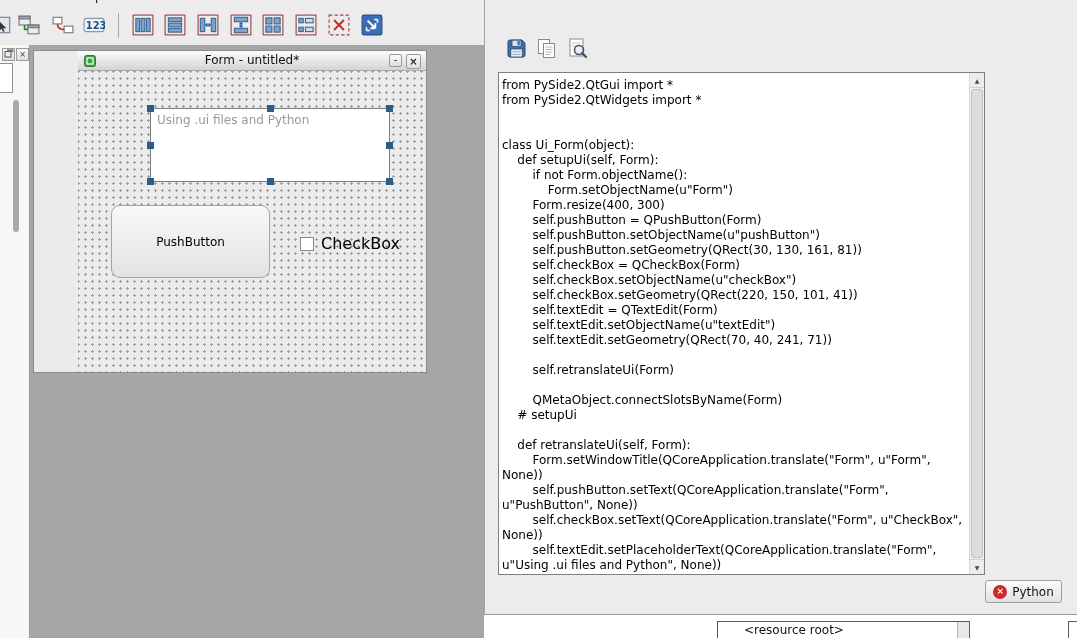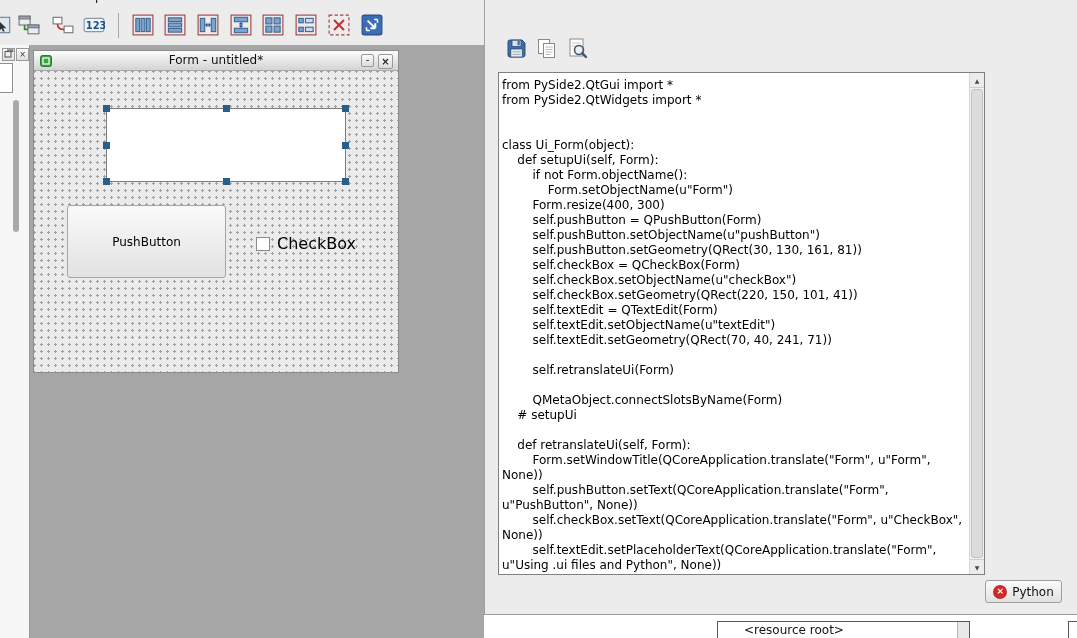--- a/index.html
+++ b/index.html
@@ -21,40 +21,40 @@
   
   .left-dock { position:absolute; left:0; top:45px; width:30px; height:593px; background:#f7f7f7; border-right:1px solid #9a9a9a; }
   .dock-btn { position:absolute; width:13px; height:13px; background:linear-gradient(#fcfcfc,#dedede); border:1px solid #9a9a9a; font-size:8px; line-height:11px; text-align:center; color:#333; }
   .dock-input { position:absolute; left:-3px; top:18px; width:16px; height:30px; background:#fff; border:1px solid #8f8f8f; }
   .dock-scroll { position:absolute; left:13px; top:55px; width:6px; height:132px; background:#a9a9a9; border-radius:3px; }
 
   
   .workspace { position:absolute; left:30px; top:45px; width:454px; height:593px; background:#a6a6a6; }
 
   
-  .form-window { position:absolute; left:3px; top:5px; width:366px; height:323px; background:#ebebeb; border:1px solid #8c8c8c; }
+  .form-window { position:absolute; left:3px; top:5px; width:394px; height:323px; background:#ebebeb; border:1px solid #8c8c8c;padding-left:44px; }
   .form-titlebar { position:relative; height:20px; background:linear-gradient(#fdfdfd,#d3d3d3); border-bottom:1px solid #a8a8a8; }
   .form-title { position:absolute; left:0; right:0; top:2px; text-align:center; font-size:12px; color:#111; }
   .form-wicon { position:absolute; left:6px; top:4px; width:12px; height:12px; }
   .wbtn { position:absolute; top:3px; background:linear-gradient(#fcfcfc,#dcdcdc); border:1px solid #9a9a9a; border-radius:2px; text-align:center; color:#222; }
   .wbtn-min { right:24px; width:13px; height:13px; font-size:10px; line-height:10px; }
   .wbtn-close { right:5px; width:15px; height:15px; font-size:10px; font-weight:bold; line-height:13px; }
   .form-canvas { position:relative; width:100%; height:301px;
     background-image: radial-gradient(circle, #9f9f9f 1px, transparent 1.2px);
     background-size: 7px 7px; background-position: 4px 4px; }
 
   .w-textedit { position:absolute; left:72px; top:37px; width:240px; height:74px; background:#fff; border:1px solid #7d7d7d; }
   .w-placeholder { color:#9a9a9a; padding:4px 6px; font-size:12px; }
   .handle { position:absolute; width:7px; height:7px; background:#2c5c88; }
   .h-tl{left:-4px;top:-4px} .h-tm{left:calc(50% - 3px);top:-4px} .h-tr{right:-4px;top:-4px}
   .h-ml{left:-4px;top:calc(50% - 3px)} .h-mr{right:-4px;top:calc(50% - 3px)}
   .h-bl{left:-4px;bottom:-4px} .h-bm{left:calc(50% - 3px);bottom:-4px} .h-br{right:-4px;bottom:-4px}
 
   .w-pushbutton { position:absolute; left:33px; top:134px; width:159px; height:73px;
-    background:linear-gradient(#f9f9f9,#e2e2e2); border:1px solid #a5a5a5; border-radius:3px;
+    background:linear-gradient(#f9f9f9,#e2e2e2); border:1px solid #a5a5a5; border-radius:9px;
     display:flex; align-items:center; justify-content:center; font-size:12px; }
   .w-checkbox { position:absolute; left:222px; top:163px; display:flex; align-items:center; gap:7px; }
   .cb-indicator { width:14px; height:14px; background:#fff; border:1px solid #8a8a8a; }
   .cb-label { font-size:16px; }
 
   
   .dialog { position:absolute; left:484px; top:0; width:593px; height:615px; background:#ececec;
     border-left:1px solid #a0a0a0; border-bottom:1px solid #9a9a9a; }
   .dlg-icon { position:absolute; top:37px; width:23px; height:23px; cursor:pointer; }
   .dlg-icon svg { width:23px; height:23px; }
@@ -210,20 +210,21 @@
               <rect x="3" y="3" width="6" height="6" fill="none" stroke="#fff" stroke-width="1.2"></rect>
             </svg>
         </span>
         <span class="form-title">Form - untitled*</span>
         <span class="wbtn wbtn-min">-</span>
         <span class="wbtn wbtn-close">×</span>
       </div>
       <div class="form-canvas">
 
         <div class="w-textedit">
+          <div class="w-placeholder">Using .ui files and Python</div>
           <span class="handle h-tl"></span>
           <span class="handle h-tm"></span>
           <span class="handle h-tr"></span>
           <span class="handle h-ml"></span>
           <span class="handle h-mr"></span>
           <span class="handle h-bl"></span>
           <span class="handle h-bm"></span>
           <span class="handle h-br"></span>
         </div>
 

